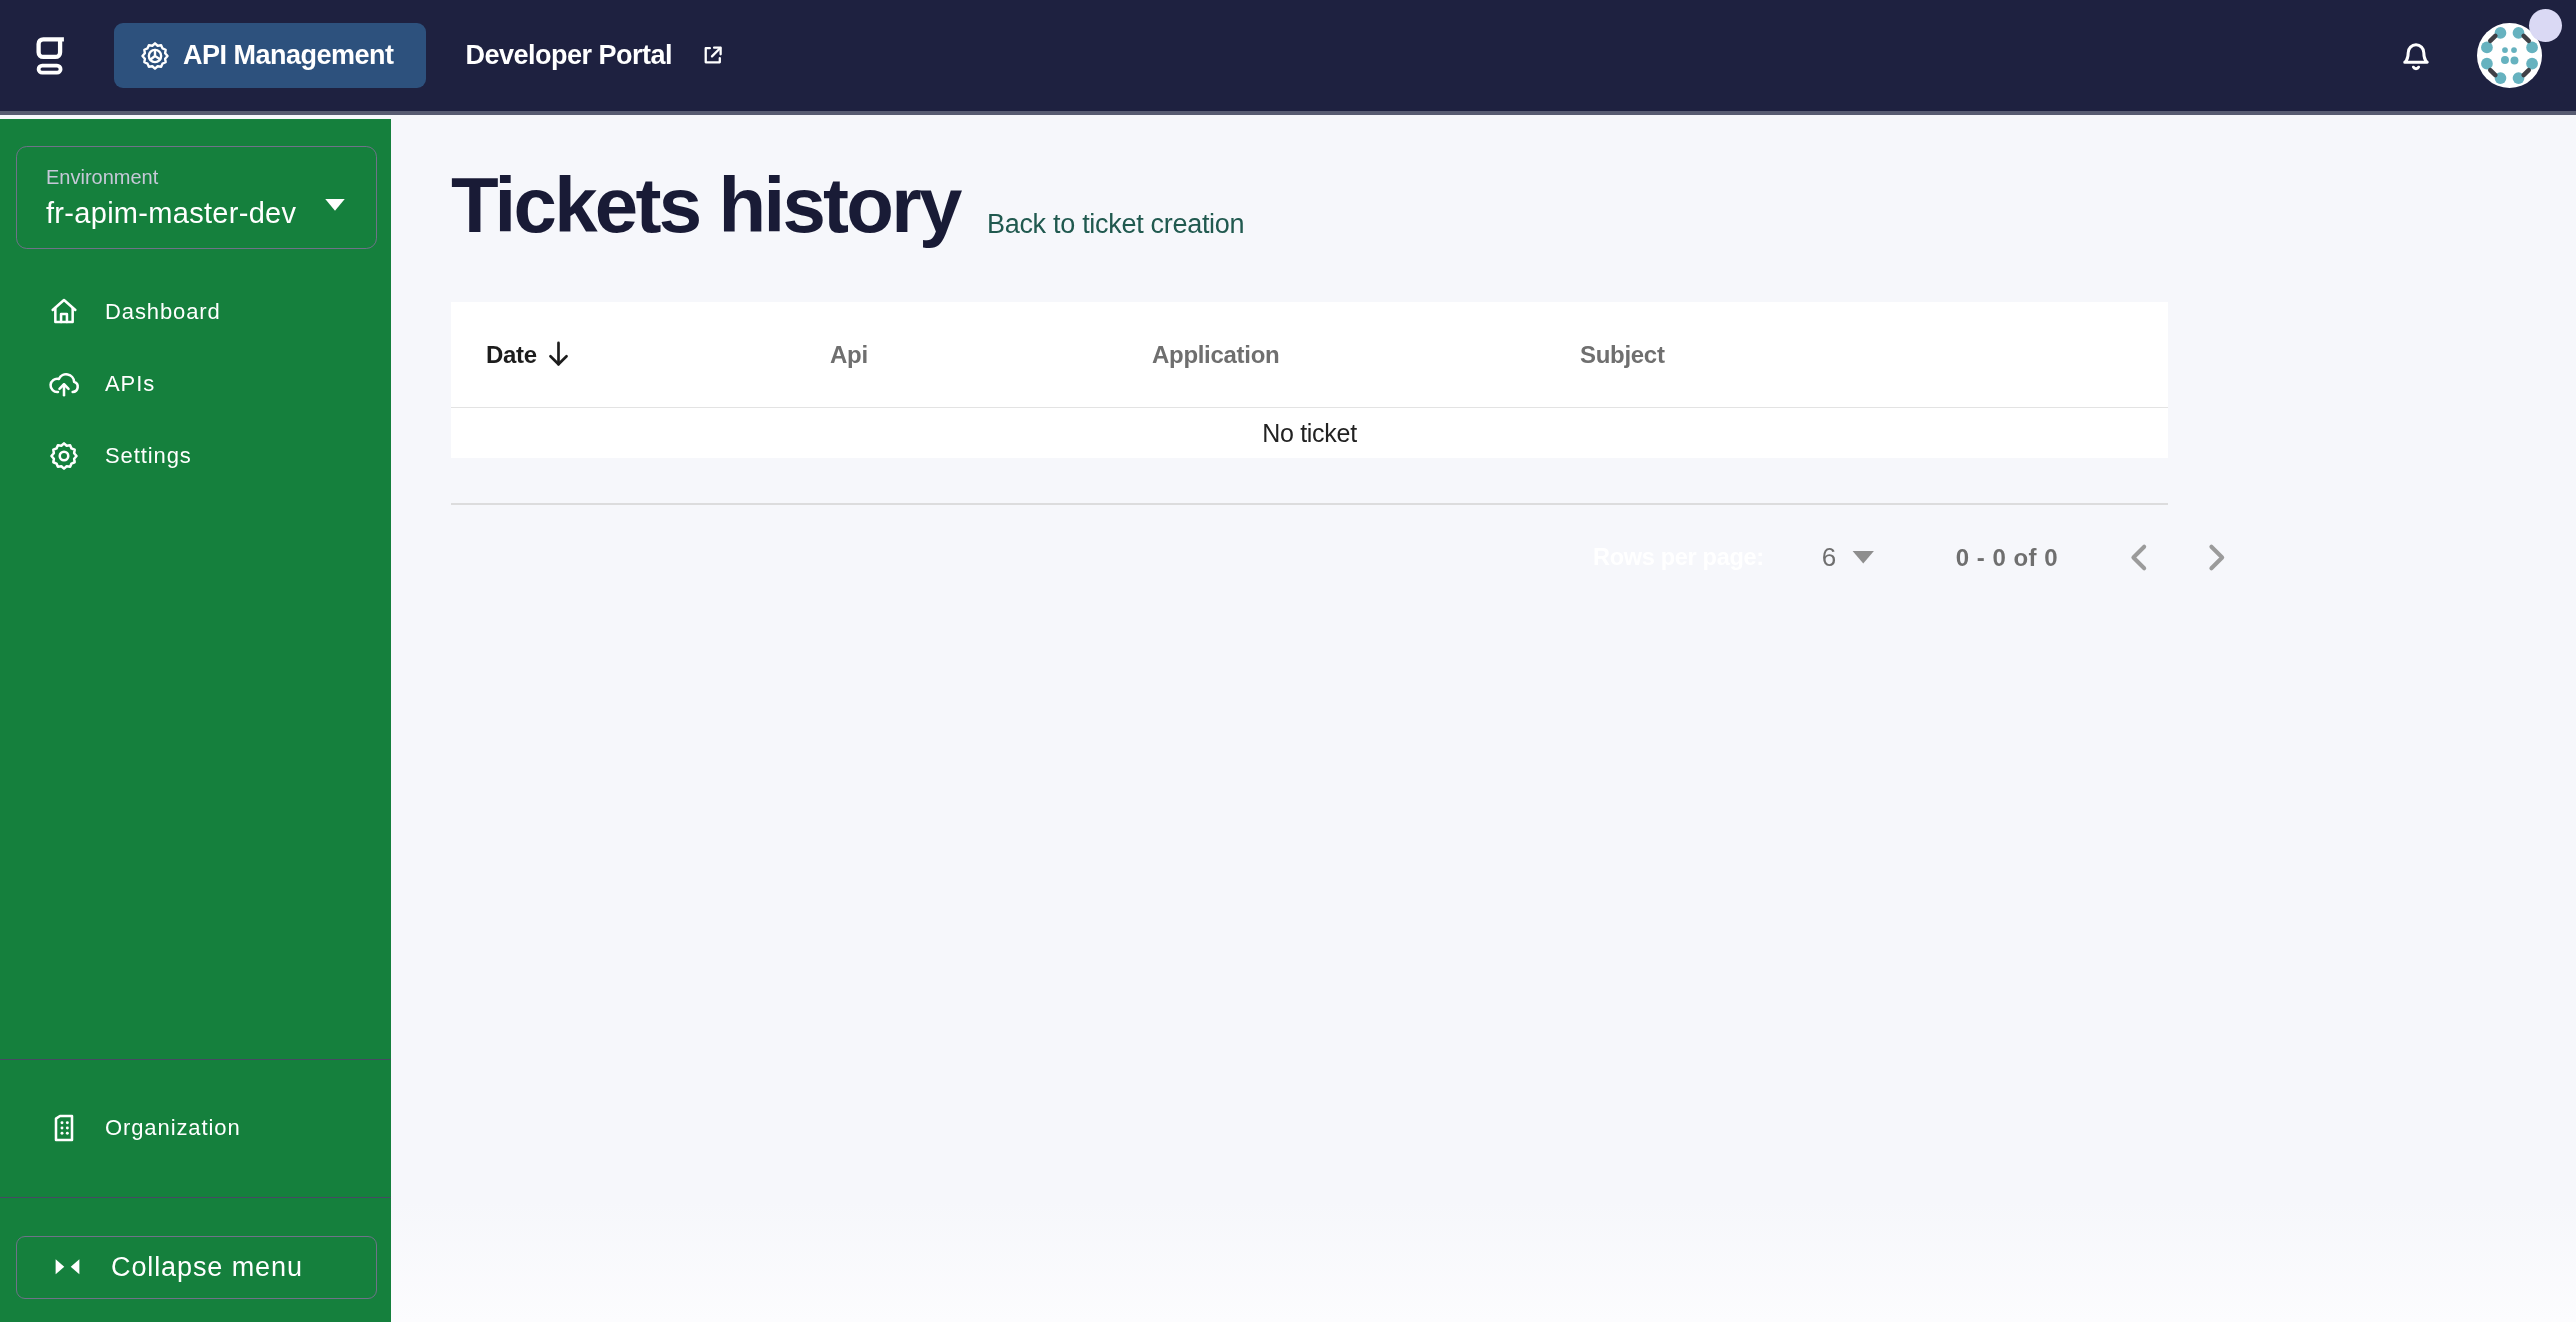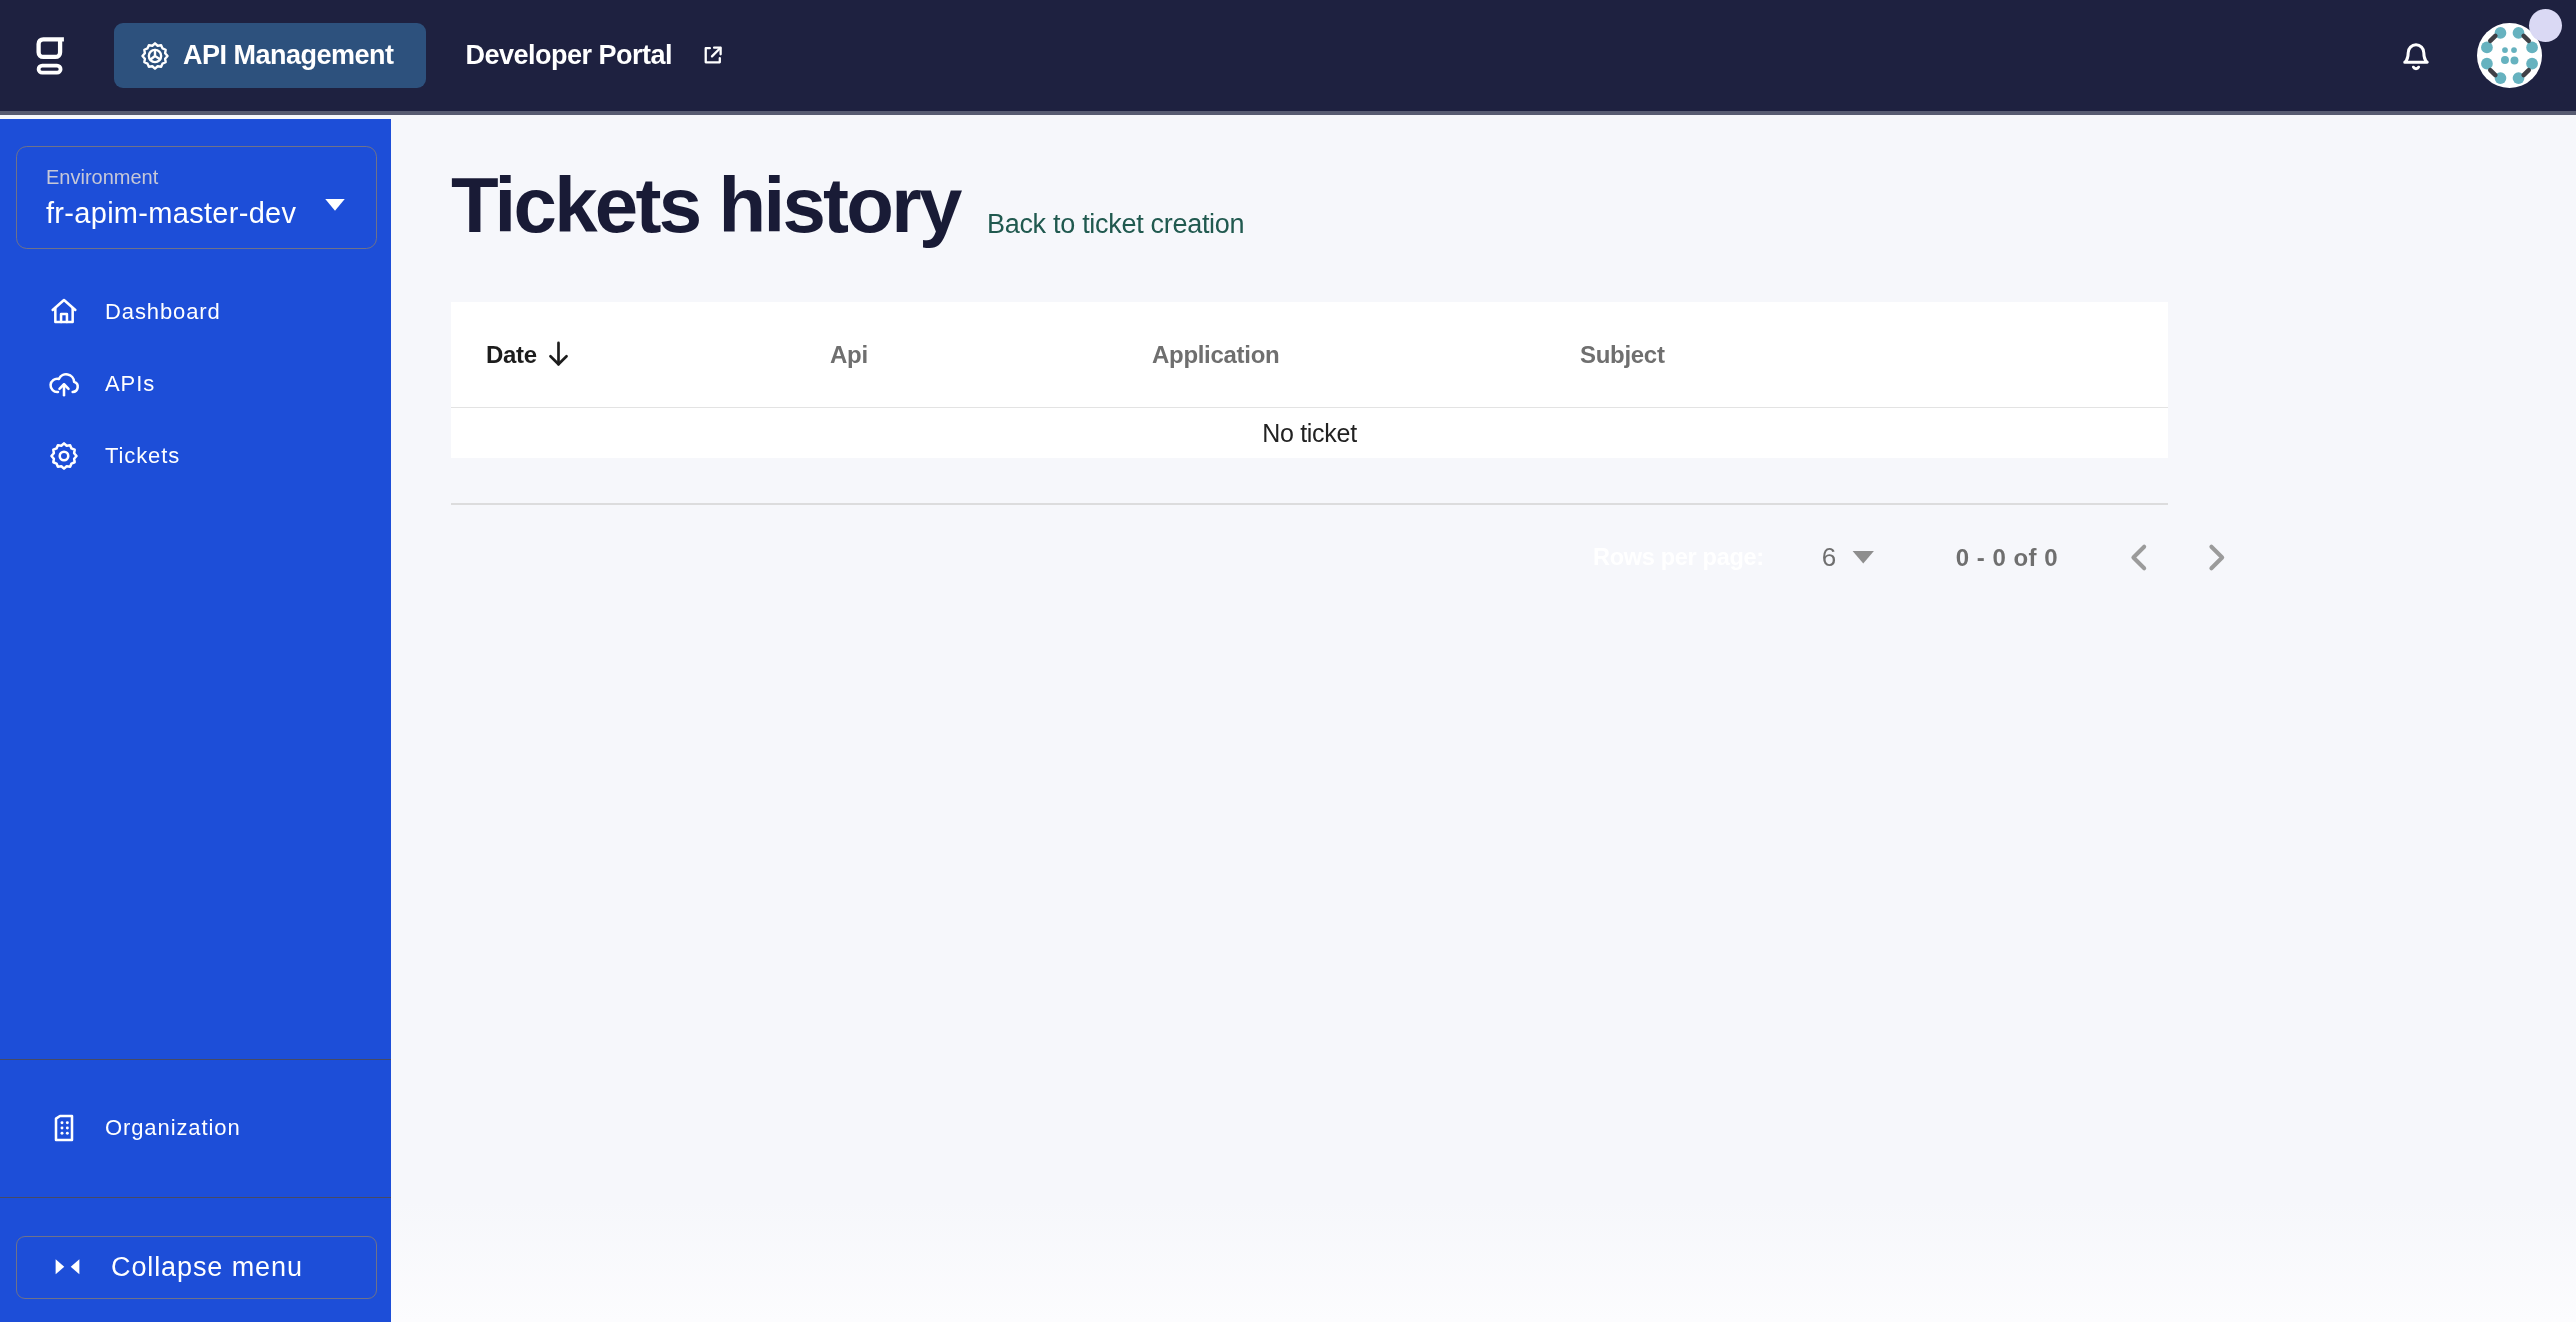--- a/index.html
+++ b/index.html
@@ -34,21 +34,21 @@
   .bell { width:36px; height:41px; cursor:pointer; }
   .avatar { position:relative; width:65px; height:65px; cursor:pointer; }
   .avatar .badge {
     position:absolute; top:-14.4px; right:-20px; width:33px; height:33px;
     border-radius:50%; background:#dad9f4;
   }
 
   
   .sidebar {
     position:absolute; left:0; top:119px; width:391px; height:1203px;
-    background:#1d4ed8; display:flex; flex-direction:column;
+    background:#15803d; display:flex; flex-direction:column;
   }
   .env-box {
     margin:27px 14.4px 0 16px; height:103px; border:1.8px solid #6f7289; border-radius:10.8px;
     padding-left:29px; display:flex; flex-direction:column; justify-content:center;
     position:relative; cursor:pointer;
   }
   .env-label { color:#c6c8d8; font-size:20px; margin-bottom:8px; }
   .env-value { color:#ffffff; font-size:29px; letter-spacing:0.3px; }
   .env-caret { position:absolute; right:31px; top:50%; margin-top:1.8px; }
   .menu { margin-top:27px; }
@@ -210,21 +210,21 @@
         </span>
         <span class="mi-label">APIs</span>
       </div>
       <div class="menu-item">
         <span class="mi-icon">
           <svg viewBox="0 0 24 24" fill="none" stroke="#ffffff" stroke-width="1.9" stroke-linecap="round" stroke-linejoin="round">
             <path d="M12,2.5 l2,1.8 2.6,-0.4 1,2.4 2.4,1 -0.4,2.6 1.8,2.1 -1.8,2.1 0.4,2.6 -2.4,1 -1,2.4 -2.6,-0.4 -2,1.8 -2,-1.8 -2.6,0.4 -1,-2.4 -2.4,-1 0.4,-2.6 -1.8,-2.1 1.8,-2.1 -0.4,-2.6 2.4,-1 1,-2.4 2.6,0.4 z"></path>
             <circle cx="12" cy="12" r="3.2"></circle>
           </svg>
         </span>
-        <span class="mi-label">Tickets</span>
+        <span class="mi-label">Settings</span>
       </div>
     </div>
 
     <div class="sb-spacer"></div>
 
     <div class="sb-bottom">
       <div class="org-item">
         <span class="mi-icon">
           <svg viewBox="0 0 24 24" fill="none" stroke="#ffffff" stroke-width="1.9" stroke-linejoin="round">
             <path d="M6,21 V5 L9,3 H18 V21 Z"></path>

